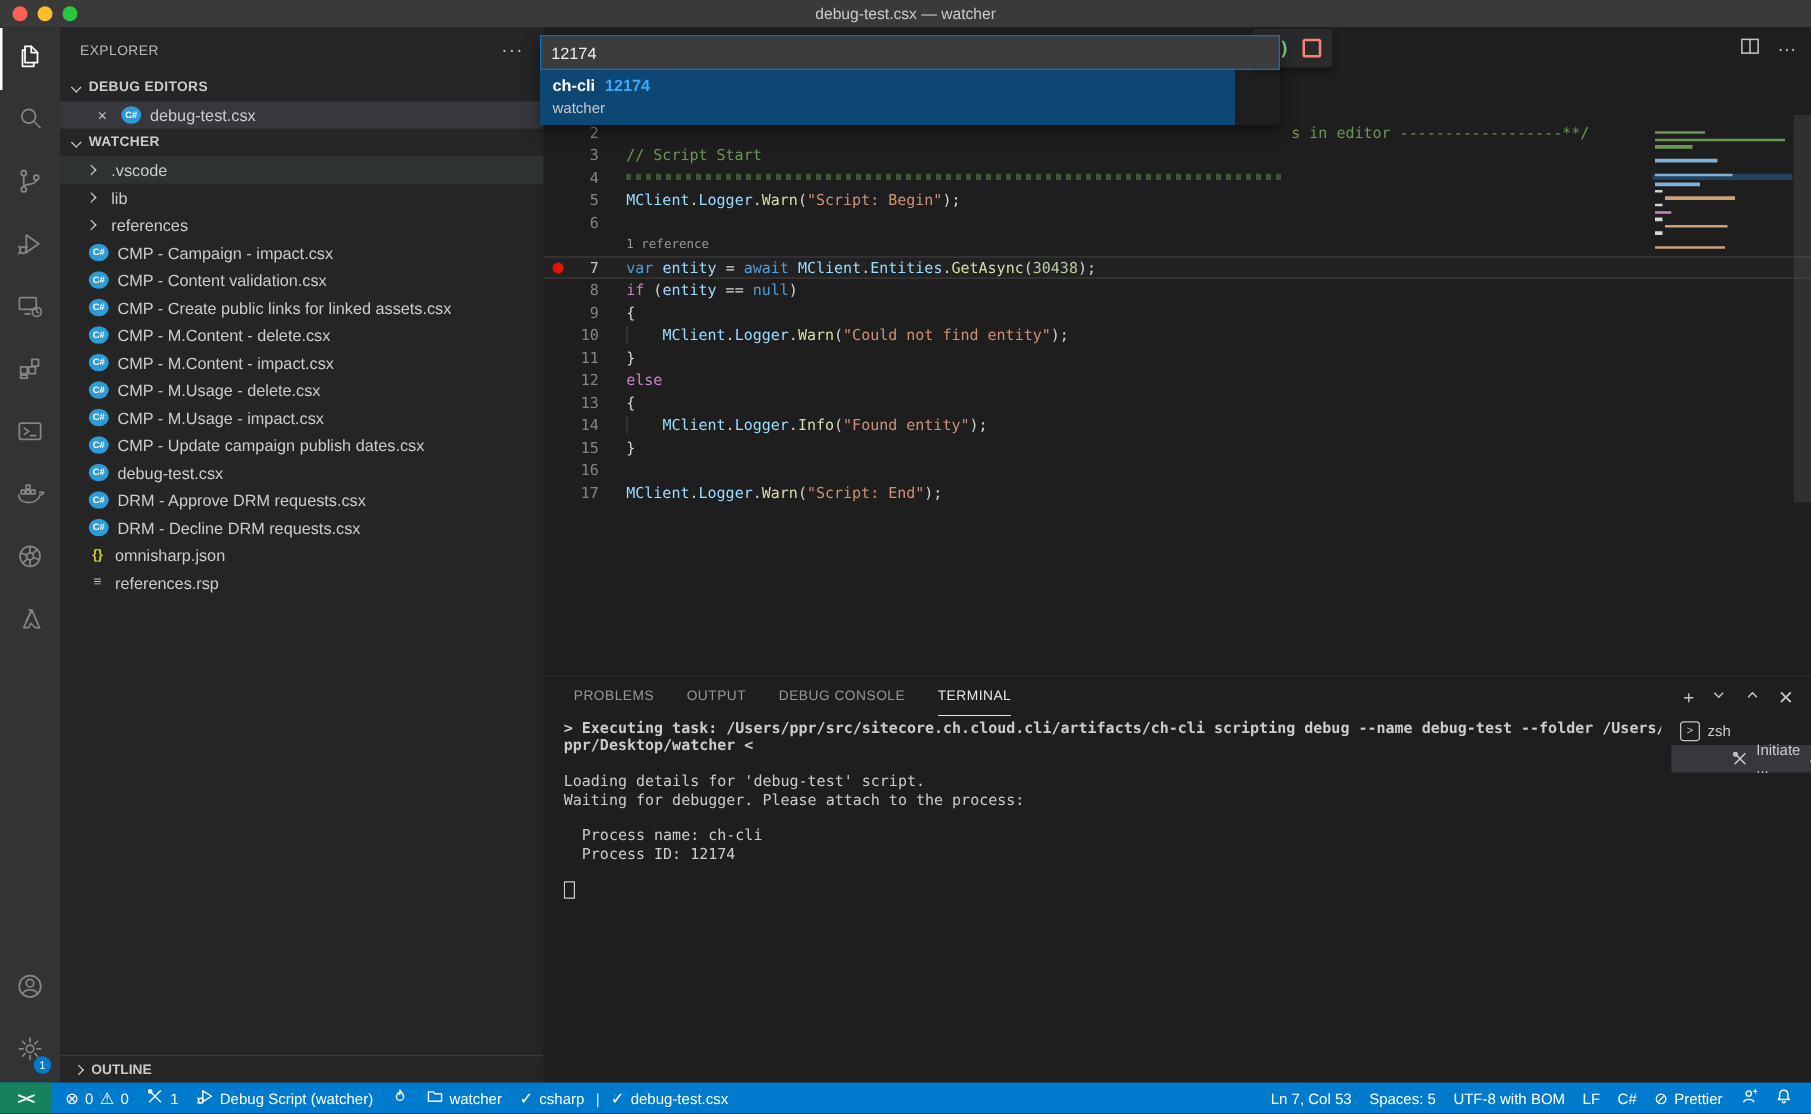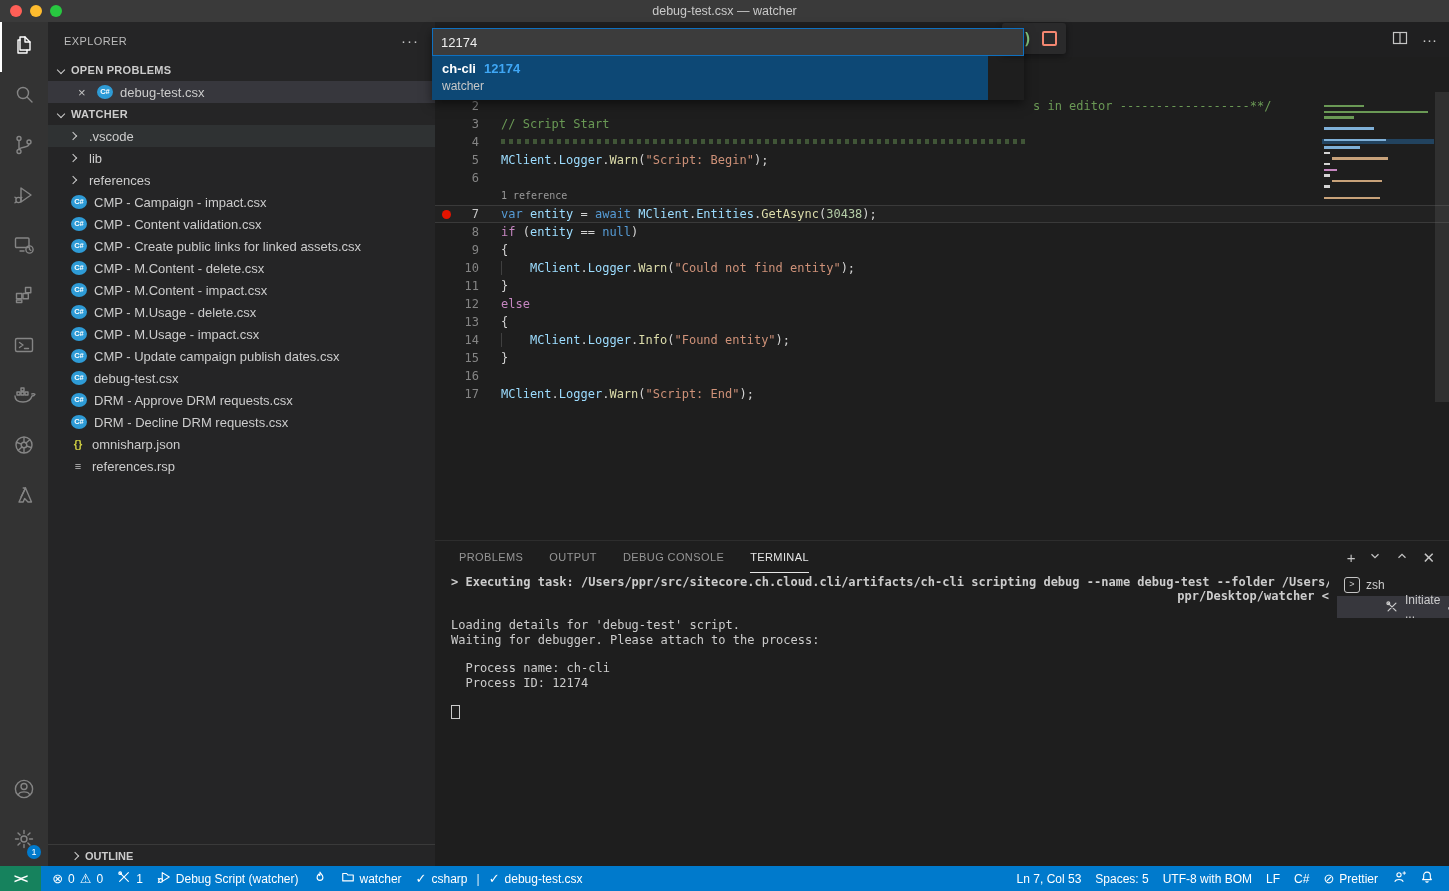--- a/index.html
+++ b/index.html
@@ -35,21 +35,21 @@
        transform:rotate(45deg);margin-right:7px;flex:0 0 auto;}
   .chv.r{transform:rotate(-45deg);}
   .oe-row{padding-left:30px;gap:6px;}
   .close-x{color:#C5C5C5;font-size:13px;width:12px;}
   .fi{width:16px;text-align:center;font-weight:bold;flex:0 0 16px;}
   .fi.cs{color:#fff;background:#2E9BD6;border-radius:50%;font-size:7.5px;height:14px;line-height:14px;width:14px;margin:0 1px;}
   .fi.js{color:#CBCB41;font-size:11px;}
   .fi.rs{color:#C5C5C5;font-size:11px;}
   .frow{padding-left:22px;gap:6px;}
   .outline{position:absolute;left:0;right:0;bottom:0;height:21px;border-top:1px solid #3A3A3A;background:#252526;
-           display:flex;align-items:center;padding-left:24px;font-size:11px;font-weight:bold;color:#CCCCCC;}
+           display:flex;align-items:center;padding-left:12px;font-size:11px;font-weight:bold;color:#CCCCCC;}
 
   
   .editorarea{position:absolute;left:435px;top:22px;width:1014px;height:518px;background:#1E1E1E;overflow:hidden;}
   .edhead{position:absolute;left:0;top:0;right:0;height:35px;background:#1F1F20;}
   .edicons{position:absolute;right:12px;top:0;height:35px;display:flex;align-items:center;gap:14px;color:#C5C5C5;}
   .edicons svg{width:16px;height:16px;}
   .codearea{position:absolute;left:0;top:35px;right:0;bottom:0;padding-top:22px;}
   .crow{height:18px;line-height:18px;display:flex;}
   .crow.cur{box-shadow:inset 0 1px 0 #3A3A3A, inset 0 -1px 0 #3A3A3A;background:rgba(255,255,255,.02);}
   .gut{flex:0 0 66px;position:relative;text-align:right;padding-right:22px;box-sizing:border-box;
@@ -89,21 +89,21 @@
   
   .panel{position:absolute;left:435px;top:540px;right:0;bottom:25px;background:#1E1E1E;border-top:1px solid #2D2D2D;}
   .ptabs{display:flex;gap:26px;padding-left:24px;height:32px;align-items:center;}
   .ptab{font-size:11px;color:#969696;letter-spacing:.4px;height:100%;display:flex;align-items:center;cursor:pointer;}
   .ptab.active{color:#E7E7E7;box-shadow:inset 0 -1px 0 #E7E7E7;}
   .pacts{position:absolute;right:14px;top:8px;display:flex;gap:13px;color:#C5C5C5;align-items:center;}
   .pacts svg{width:14px;height:14px;}
   .pacts .tx{font-size:15px;line-height:14px;}
   .termwrap{position:absolute;left:16px;top:34px;right:120px;bottom:2px;overflow:hidden;}
   .tl{font-family:"DejaVu Sans Mono",monospace;font-size:12px;line-height:14.4px;white-space:pre;color:#CCCCCC;}
-  .tl.b{font-weight:bold;text-align:right;}
+  .tl.b{font-weight:bold;}
   .tcursor{display:inline-block;width:7px;height:12px;border:1px solid #CCCCCC;vertical-align:-2px;}
   .tlist{position:absolute;right:0;top:33px;width:112px;bottom:0;}
   .trow{height:22px;display:flex;align-items:center;gap:6px;padding:0 7px;font-size:12px;color:#CCCCCC;}
   .trow.sel{background:#37373D;padding-left:48px;}
   .tbadge{width:14px;height:14px;border:1px solid #C5C5C5;border-radius:3px;font-size:9px;line-height:12px;text-align:center;flex:0 0 14px;}
   .ticon svg{width:14px;height:14px;display:block;}
   .tcheck{margin-left:auto;font-size:12px;}
 
   
   .statusbar{position:absolute;left:0;right:0;bottom:0;height:25px;background:#007ACC;display:flex;align-items:center;
@@ -222,21 +222,21 @@
       </div>
   </div>
 
   <div class="sidebar">
     <div class="sb-title">
       <span>EXPLORER</span>
       <span class="dots">···</span>
     </div>
     <div class="sb-hdr">
       <span class="chv"></span>
-      <span>OPEN PROBLEMS</span>
+      <span>DEBUG EDITORS</span>
     </div>
     <div class="row22 sel oe-row">
       <span class="close-x">×</span>
       <span class="fi cs">C#</span>
       <span>debug-test.csx</span>
     </div>
     <div class="sb-hdr">
       <span class="chv"></span>
       <span>WATCHER</span>
     </div>

